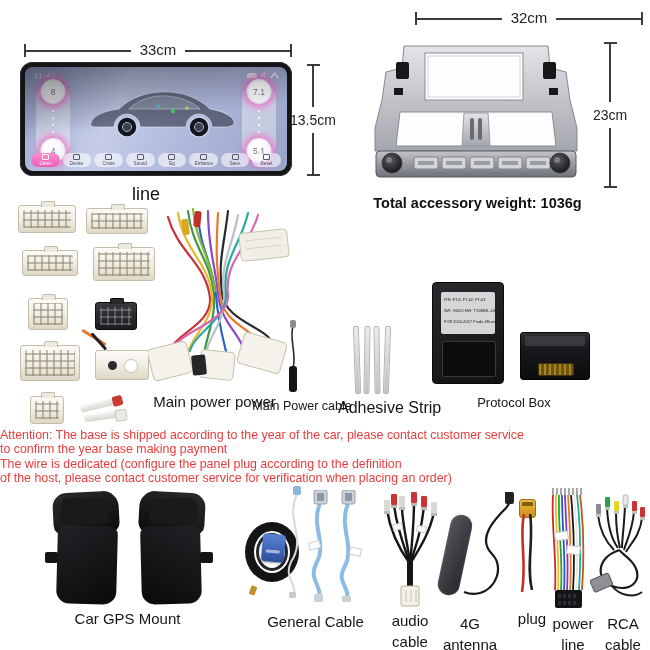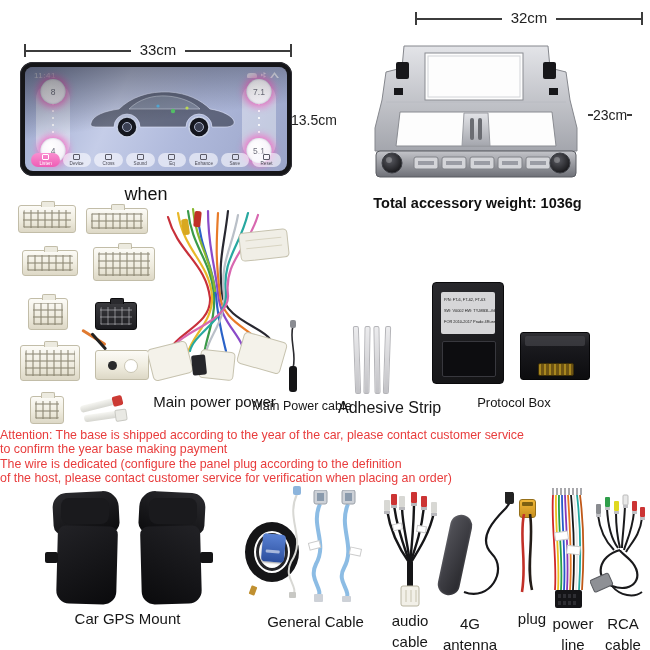--- a/index.html
+++ b/index.html
@@ -5,21 +5,21 @@
   html,body{margin:0;padding:0;background:#fff;}
   body{font-family:"Liberation Sans",sans-serif;color:#1c1c1c;}
   #canvas{position:relative;width:650px;height:650px;background:#fff;overflow:hidden;}
   .abs{position:absolute;}
 
   
   .dim-h{position:absolute;display:flex;align-items:center;color:#222;font-size:15px;}
   .dim-h .bar{width:2px;height:13px;background:#3c3c3c;}
   .dim-h .ln{flex:1;height:2px;background:#3c3c3c;}
   .dim-h .txt{margin:0 9px;transform:translateY(-1px);white-space:nowrap;}
-  .dim-v{position:absolute;display:flex;flex-direction:row;align-items:center;color:#222;font-size:14px;}
+  .dim-v{position:absolute;display:flex;flex-direction:column;align-items:center;color:#222;font-size:14px;}
   .dim-v .bar{height:2px;width:13px;background:#3c3c3c;}
   .dim-v .ln{flex:1;width:2px;background:#3c3c3c;}
   .dim-v .txt{margin:5px 0;white-space:nowrap;}
 
   
   .unit{position:absolute;left:20px;top:62px;width:272px;height:114px;background:#151518;border-radius:13px;padding:5px;box-sizing:border-box;box-shadow:inset 0 0 0 1px #2e2e34;}
   .screen{position:relative;width:100%;height:100%;border-radius:8px;overflow:hidden;
     background:linear-gradient(115deg,#9aa6cc 0%,#c5cde8 35%,#b0badc 60%,#9aa4c8 100%);}
   .gloss{position:absolute;inset:0;background:linear-gradient(172deg,rgba(12,14,24,.5) 0%,rgba(12,14,24,.22) 30%,rgba(255,255,255,0) 52%);pointer-events:none;}
   .scr-time{position:absolute;left:9px;top:4px;font-size:8px;color:#eef0f8;letter-spacing:.5px;}
@@ -177,21 +177,21 @@
             <span class="tb-lb">Save</span>
           </div>
         <div class="tb-btn">
             <span class="tb-ico"></span>
             <span class="tb-lb">Reset</span>
           </div>
       </div>
       <div class="gloss"></div>
     </div>
   </div>
-  <div class="caption" style="left:70px;top:184px;width:152px;">when</div>
+  <div class="caption" style="left:70px;top:184px;width:152px;">line</div>
 
   <div class="dim-h" style="left:372px;top:10px;width:228px;padding-left:43px;">
     <span class="bar"></span>
     <span class="ln"></span>
     <span class="txt">32cm</span>
     <span class="ln"></span>
     <span class="bar"></span>
   </div>
   <div class="dim-v" style="left:588px;top:42px;height:146px;width:44px;">
     <span class="bar"></span>

